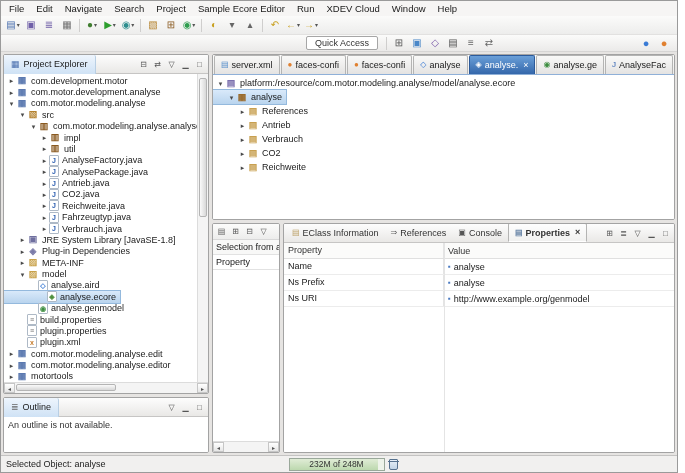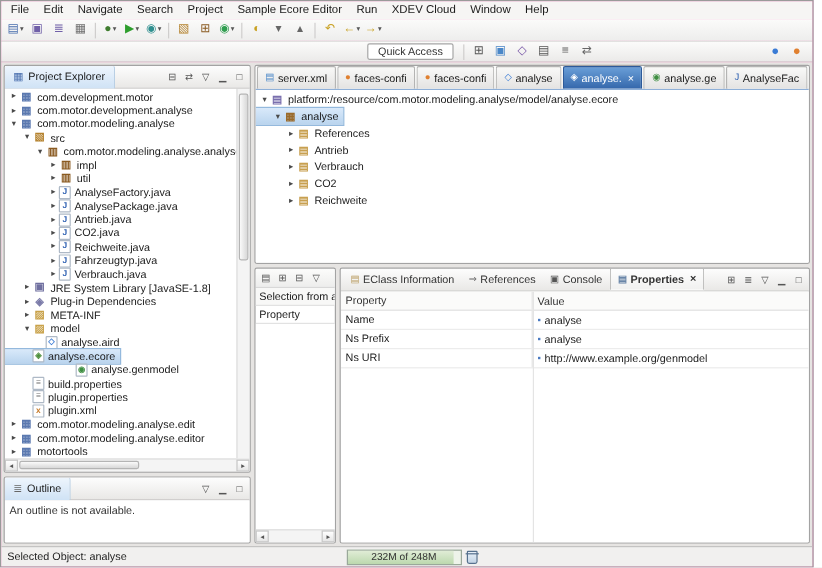--- a/index.html
+++ b/index.html
@@ -309,26 +309,26 @@
               <div class="tree-row" style="padding-left: 14px;">
                 <span class="tw">▾</span>
                 <span class="ticon ticon-folder" style="color: rgb(201, 162, 74);">▨</span>
                 <span class="tlabel">model</span>
               </div>
               <div class="tree-row" style="padding-left: 25px;">
                 <span class="tw"></span>
                 <span class="ticon ticon-aird" style="color: rgb(58, 123, 213);">◇</span>
                 <span class="tlabel">analyse.aird</span>
               </div>
-              <div class="tree-row selected" style="padding-left: 14px; align-items: center;">
+              <div class="tree-row selected" style="padding-left: 34px; align-items: center;">
                 <span class="tw"></span>
                 <span class="ticon ticon-ecore" style="color: rgb(77, 143, 60);">◈</span>
                 <span class="tlabel">analyse.ecore</span>
               </div>
-              <div class="tree-row" style="padding-left: 25px; margin-left: 25px;">
+              <div class="tree-row" style="padding-left: 25px;">
                 <span class="tw"></span>
                 <span class="ticon ticon-genmodel" style="color: rgb(62, 142, 65);">◉</span>
                 <span class="tlabel">analyse.genmodel</span>
               </div>
               <div class="tree-row" style="padding-left: 14px;">
                 <span class="tw"></span>
                 <span class="ticon ticon-properties-file" style="color: rgb(112, 112, 112);">≡</span>
                 <span class="tlabel">build.properties</span>
               </div>
               <div class="tree-row" style="padding-left: 14px;">

